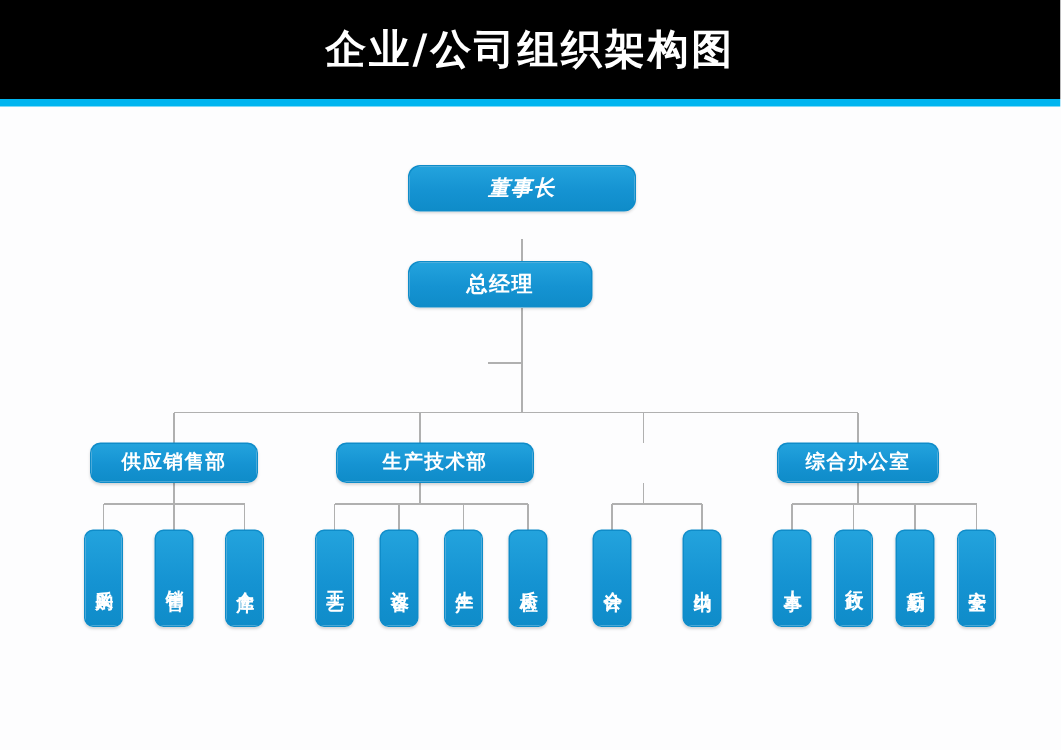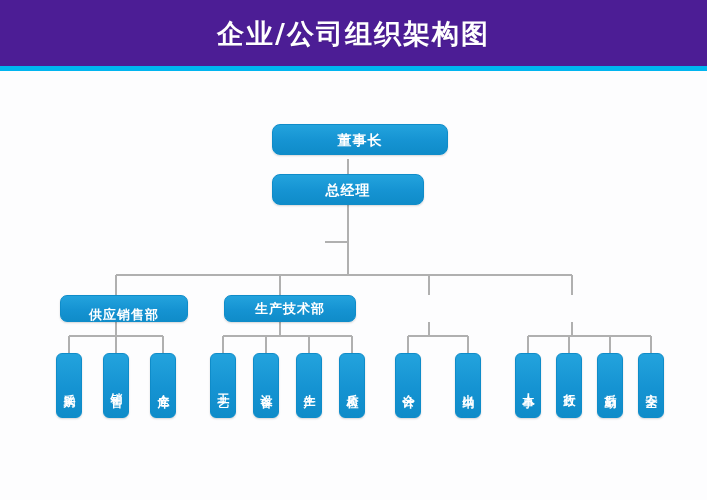--- a/index.html
+++ b/index.html
@@ -14,21 +14,21 @@
     overflow: hidden;
     position: relative;
   }
 
   
   #header-banner {
     position: absolute;
     left: 0; top: 0;
     width: 707px;
     height: 66px;
-    background: #4c1d95;
+    background: #000000;
     display: flex;
     align-items: center;
     justify-content: center;
   }
   #header-underline {
     position: absolute;
     left: 0; top: 66px;
     width: 707px;
     height: 5px;
     background: #00b5f0;
@@ -148,38 +148,41 @@
 
       <line x1="572" y1="251" x2="572" y2="265"></line>
       <line x1="528" y1="265" x2="651" y2="265"></line>
       <line x1="528" y1="265" x2="528" y2="282"></line>
       <line x1="569" y1="265" x2="569" y2="282"></line>
       <line x1="610" y1="265" x2="610" y2="282"></line>
       <line x1="651" y1="265" x2="651" y2="282"></line>
     </g>
   </svg>
 
-  <div class="node node-exec" style="left:272px; top:53px; width:176px;">
+  <div class="node node-exec" style="left:272px; top:39px; width:152px;font-style:italic;">
     <span class="node-label">董事长</span>
   </div>
 
-  <div class="node node-exec" style="left:272px; top:103px; width:152px;text-align:right;">
+  <div class="node node-exec" style="left:272px; top:103px; width:123px;text-align:right;">
     <span class="node-label">总经理</span>
   </div>
 
 
-  <div class="node node-dept" style="left:60px; top:224px; width:128px;align-items:flex-end;">
+  <div class="node node-dept" style="left:60px; top:224px; width:112px;">
     <span class="node-label">供应销售部</span>
   </div>
 
   <div class="node node-dept" style="left:224px; top:224px; width:132px;">
     <span class="node-label">生产技术部</span>
   </div>
 
 
+  <div class="node node-dept" style="left:518px; top:224px; width:108px;">
+    <span class="node-label">综合办公室</span>
+  </div>
 
   <div class="node node-leaf" style="left:56px; top:282px;">
     <span class="vtext">采购</span>
   </div>
   <div class="node node-leaf" style="left:103px; top:282px;">
     <span class="vtext">销售</span>
   </div>
   <div class="node node-leaf" style="left:150px; top:282px;">
     <span class="vtext">仓库</span>
   </div>

